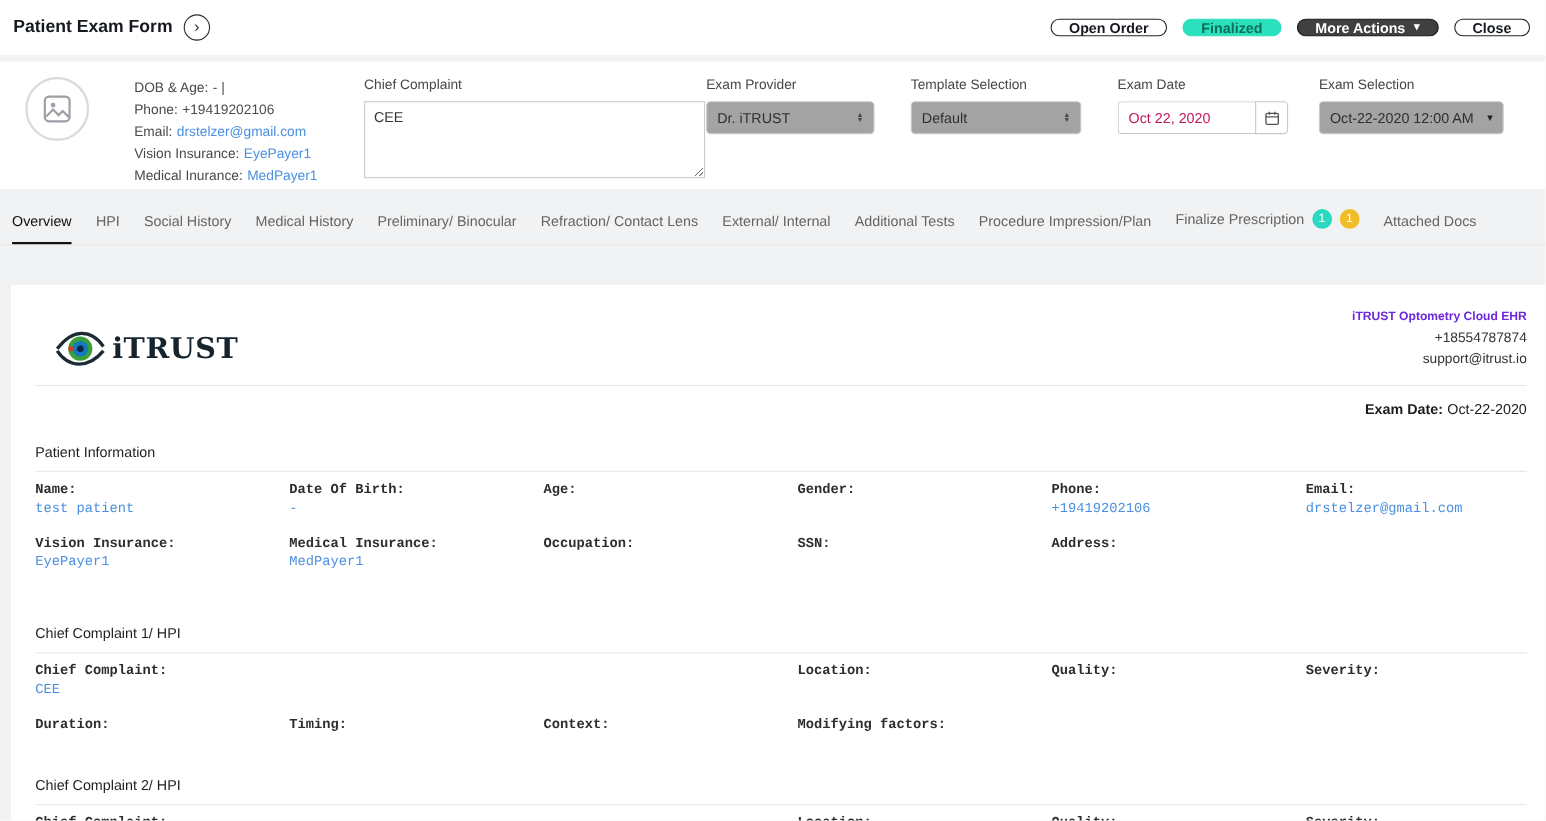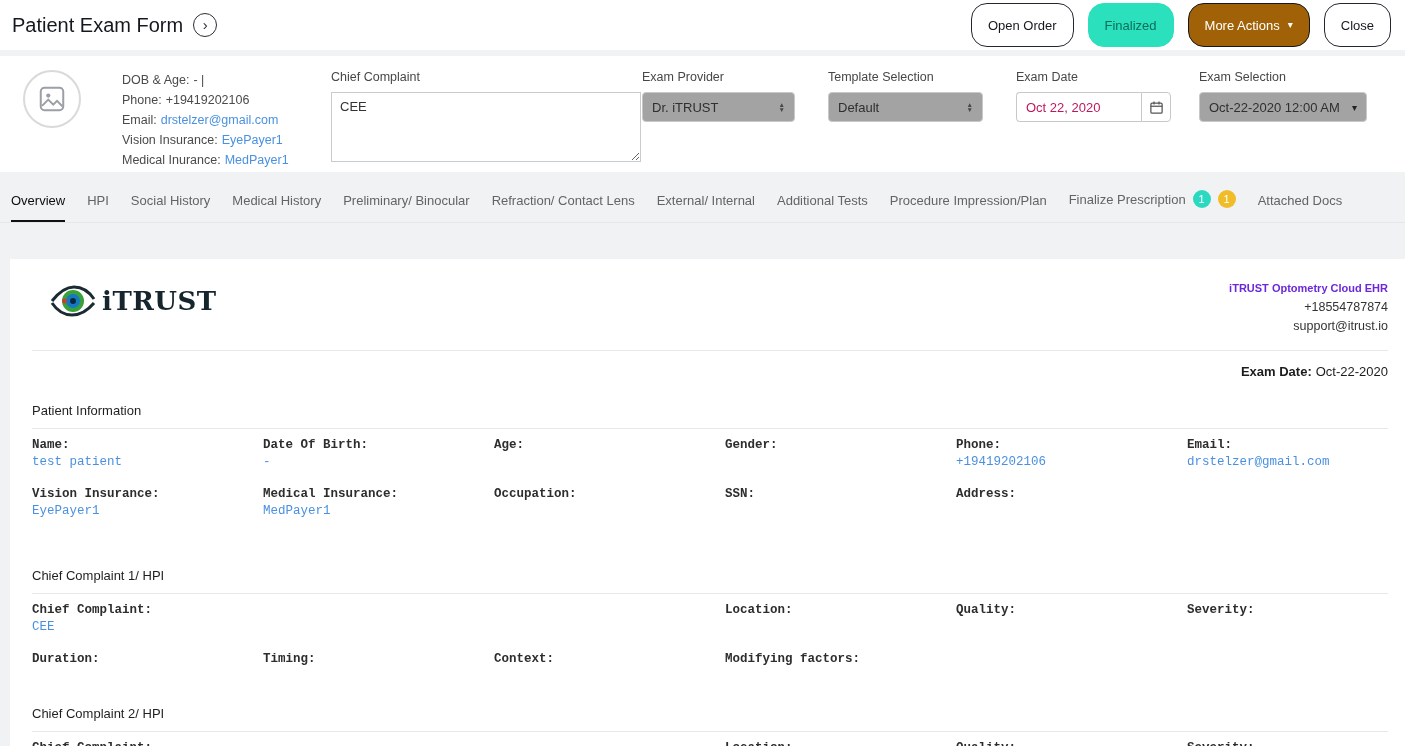--- a/index.html
+++ b/index.html
@@ -9,36 +9,36 @@
     background:#f1f2f3;
     color:#222;
   }
 
   
   .topbar {
     height:50px; background:#fff; display:flex; align-items:center;
     justify-content:space-between; padding:0 10px;
   }
   .topbar-left { display:flex; align-items:center; gap:10px; padding-left:2px; }
-  .page-title { font-size:20px; font-weight:normal; color:#15191e; }
+  .page-title { font-size:16px; font-weight:bold; color:#15191e; }
   .circle-btn {
     width:24px; height:24px; border:1px solid #2a2f36; border-radius:50%;
     background:#fff; display:flex; align-items:center; justify-content:center;
     font-size:15px; line-height:1; color:#2a2f36; cursor:pointer; padding-bottom:2px;
   }
   .topbar-right { display:flex; align-items:center; gap:14px; padding-right:4px; }
   .pill-btn {
-    height:44px; border-radius:16px; padding:0 16px; font-size:13px;
-    font-weight:400; display:inline-flex; align-items:center; gap:8px;
+    height:16px; border-radius:16px; padding:0 16px; font-size:13px;
+    font-weight:700; display:inline-flex; align-items:center; gap:8px;
     cursor:pointer; background:#fff; border:1px solid #23272e; color:#15191e;
     white-space:nowrap;
     text-align:center;
   }
   .pill-btn.finalized { background:#2be0bd; border:1px solid #2be0bd; color:#0b6e5b; }
-  .pill-btn.dark { background:#a16207; border:1px solid #14181d; color:#fff; }
+  .pill-btn.dark { background:#404040; border:1px solid #14181d; color:#fff; }
   .pill-btn .chev { font-size:10px; line-height:1; }
 
   
   .patient-card {
     margin-top:6px; background:#fff; height:116px; display:flex;
     align-items:flex-start; padding-top:14px;
   }
   .avatar {
     margin-left:23px; width:58px; height:58px; border:2px solid #d9dadb;
     border-radius:50%; display:flex; align-items:center; justify-content:center;
@@ -97,21 +97,21 @@
   }
   .badge.teal { background:#2bd9c0; }
   .badge.yellow { background:#f0bd28; }
 
   
   .report {
     margin:36px 0 0 10px; width:1395px; background:#fff;
     padding:20px 17px 40px 22px; min-height:520px;
   }
   .report-head { display:flex; justify-content:space-between; align-items:flex-start; }
-  .logo { display:flex; align-items:center; gap:6px; margin-left:18px; margin-top:4px; }
+  .logo { display:flex; align-items:center; gap:6px; margin-left:18px; margin-top:20px; }
   .logo-text {
     font-family:"DejaVu Serif", "Liberation Serif", serif;
     font-size:26px; font-weight:bold; color:#16242e; letter-spacing:0.5px;
   }
   .clinic { text-align:right; line-height:19px; }
   .clinic-name { font-size:11px; font-weight:bold; color:#6d28d9; }
   .clinic-line { font-size:12.5px; color:#333; }
   .rule { border:none; border-top:1px solid #e8e8e8; margin-top:14px; }
   .exam-date-line { text-align:right; margin-top:13px; font-size:13px; color:#1c1c1c; }
   .exam-date-line .lbl { font-weight:bold; margin-right:4px; }

